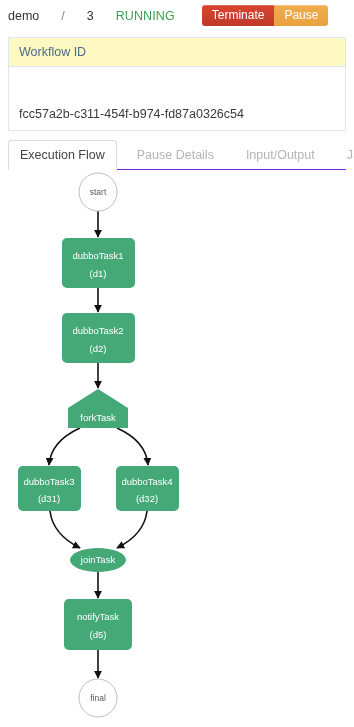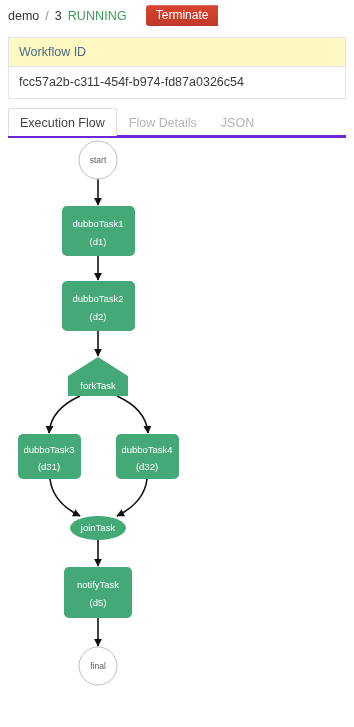--- a/index.html
+++ b/index.html
@@ -10,27 +10,27 @@
     font-family: "Liberation Sans", sans-serif;
     overflow: hidden;
   }
   #app { position: relative; width: 354px; height: 727px; background: #fff; }
 
   
   .topbar {
     display: flex; align-items: center;
     height: 31px; padding: 0 0 0 8px;
     font-size: 12.5px; color: #333;
-    gap: 6px;
+    gap: 22px;
   }
   .crumb-name { color: #333; }
   .crumb-sep { color: #8a8a8a; }
   .crumb-num { color: #333; }
   .status-run { color: #3c9f53; letter-spacing: .1px; text-align: center; }
-  .btn-group { display: flex; margin-left: 13px; height: 21px; }
+  .btn-group { display: flex; margin-left: 5px; height: 21px; }
   .btn {
     border: none; color: #fff; font-size: 12px;
     font-family: "Liberation Sans", sans-serif;
     padding: 0 10px; height: 21px; line-height: 21px;
     cursor: pointer; white-space: nowrap;
   }
   .btn-terminate {
     background: linear-gradient(to bottom,#d9442e 0%, #c0392b 100%);
     border-radius: 3px 0 0 3px;
     box-shadow: inset 0 1px 0 rgba(255,255,255,.22);
@@ -51,28 +51,30 @@
     background: #fef9c3;
     border-bottom: 1px solid #dfe6ec;
     padding: 7px 10px;
     font-size: 12.5px;
     color: #4a6b86;
   }
   .panel-body {
     padding: 8px 10px 9px 10px;
     font-size: 12.5px;
     color: #3a3a3a;
+    margin-top: 32px;
   }
 
   
   .tabs {
     margin: 9px 8px 0 8px;
-    border-bottom: 3px solid #6d28d9;
+    border-bottom: 1px solid #6d28d9;
     display: flex; 
     height: 30px;
+    gap: 8px;
   }
   .tab {
     font-size: 12.5px;
     padding: 6px 11px 6px 11px;
     color: #b4b4b4;
     cursor: pointer;
     line-height: 16px;
     border: 1px solid transparent;
     margin-bottom: -1px;
     border-radius: 3px 3px 0 0;
@@ -104,31 +106,33 @@
 
 <div id="app">
 
   <div class="topbar">
     <span class="crumb-name">demo</span>
     <span class="crumb-sep">/</span>
     <span class="crumb-num">3</span>
     <span class="status-run">RUNNING</span>
     <span class="btn-group">
       <button class="btn btn-terminate">Terminate</button>
+      <button class="btn btn-pause">Pause</button>
     </span>
   </div>
 
   <div class="panel">
     <div class="panel-head">Workflow ID</div>
     <div class="panel-body">fcc57a2b-c311-454f-b974-fd87a0326c54</div>
   </div>
 
   <div class="tabs">
     <div class="tab active">Execution Flow</div>
-    <div class="tab">Flow Details</div>
+    <div class="tab">Pause Details</div>
+    <div class="tab">Input/Output</div>
     <div class="tab">JSON</div>
   </div>
 
   <div class="graph-wrap">
     <svg class="graph-svg" width="354" height="570" viewBox="0 0 354 570" xmlns="http://www.w3.org/2000/svg">
       <defs>
         <marker id="arrow" viewBox="0 0 10 10" refX="9" refY="5" markerWidth="5" markerHeight="5" orient="auto-start-reverse">
           <path d="M 0 0 L 10 5 L 0 10 z" fill="#111111"></path>
         </marker>
       </defs>

